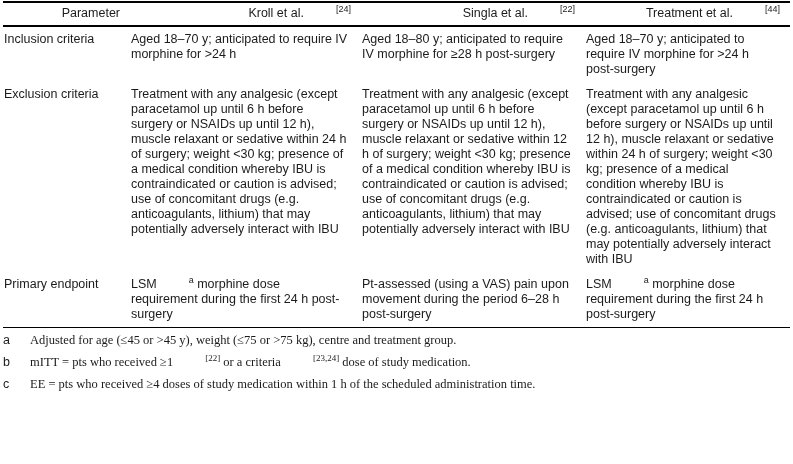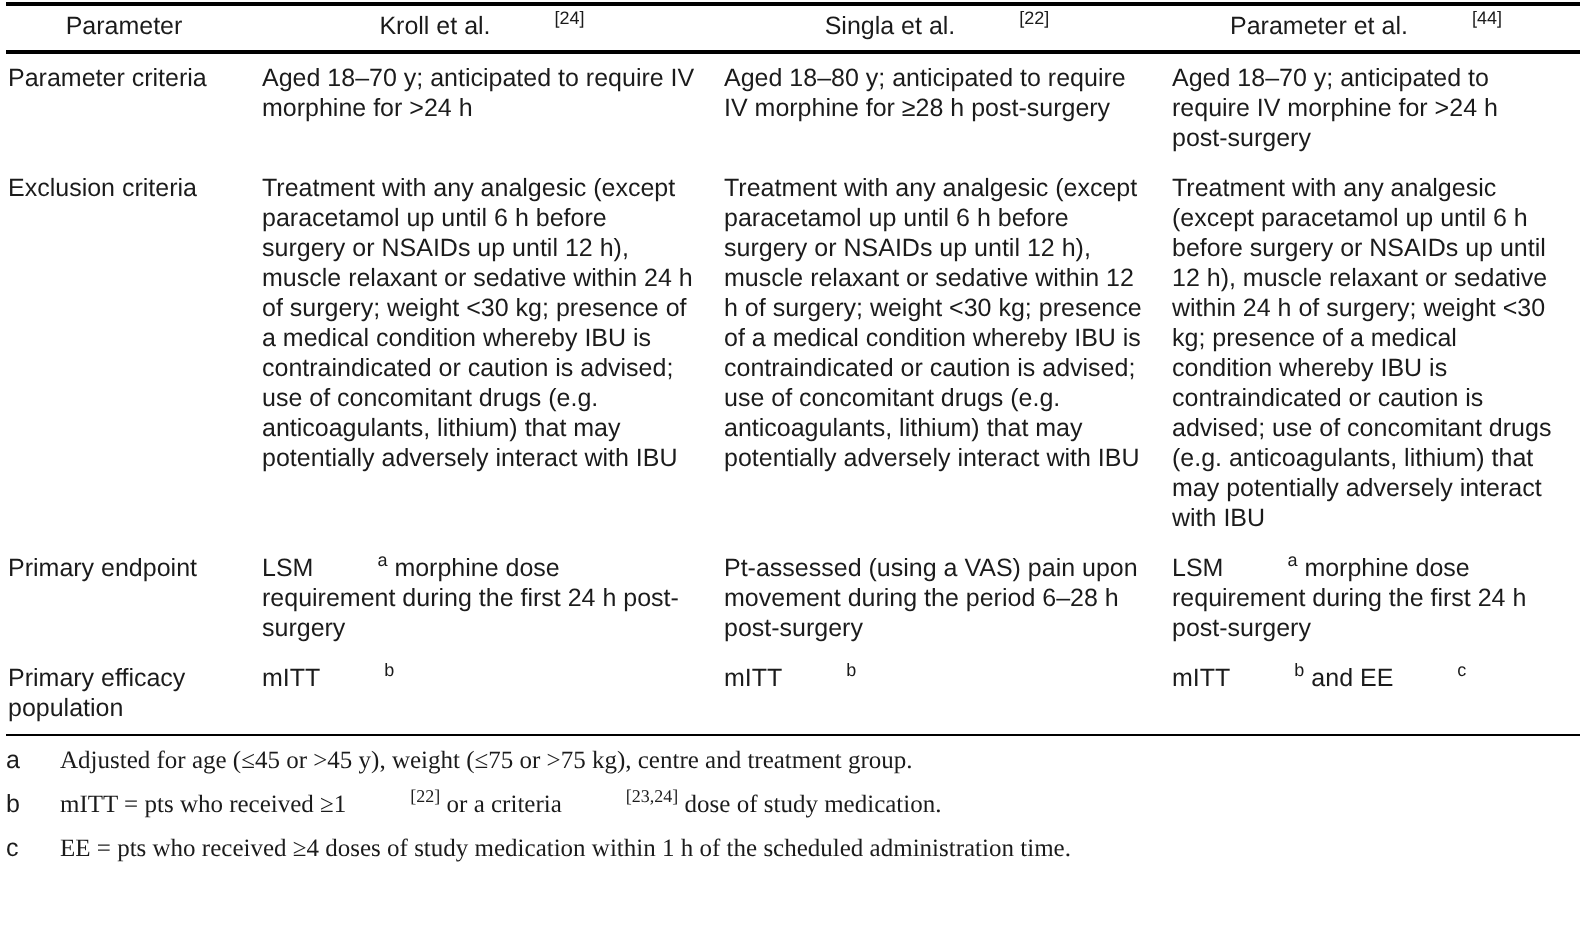--- a/index.html
+++ b/index.html
@@ -19,21 +19,21 @@
   table.study-table {
     width: 100%;
     border-collapse: collapse;
     border-top: 2px solid #000;
     border-bottom: 1.5px solid #000;
   }
   table.study-table col.c-param { width: 127px; }
   table.study-table col.c-kroll { width: 231px; }
   table.study-table col.c-singla { width: 224px; }
   thead th {
-    text-align: center;
+    text-align: right;
     font-weight: normal;
     font-size: 12.5px;
     line-height: 15px;
     padding: 3px 10px 4px 1px;
     border-bottom: 2px solid #000;
     vertical-align: top;
     white-space: nowrap;
   }
   tbody td {
     vertical-align: top;
@@ -63,47 +63,41 @@
       <col class="c-param">
         <col class="c-kroll">
         <col class="c-singla">
         <col class="c-south">
     </colgroup>
     <thead>
       <tr>
         <th>Parameter</th>
         <th><span>Kroll et al.</span><sup>[24]</sup></th>
         <th><span>Singla et al.</span><sup>[22]</sup></th>
-        <th><span>Parameter et al.</span><sup>[44]</sup></th>
+        <th><span>Treatment et al.</span><sup>[44]</sup></th>
       </tr>
     </thead>
     <tbody>
       <tr>
-        <td class="param">Parameter criteria</td>
+        <td class="param">Inclusion criteria</td>
         <td>Aged 18–70 y; anticipated to require IV morphine for &gt;24 h</td>
         <td>Aged 18–80 y; anticipated to require IV morphine for ≥28 h post-surgery</td>
         <td>Aged 18–70 y; anticipated to require IV morphine for &gt;24 h post-surgery</td>
       </tr>
       <tr>
         <td class="param">Exclusion criteria</td>
         <td>Treatment with any analgesic (except paracetamol up until 6 h before surgery or NSAIDs up until 12 h), muscle relaxant or sedative within 24 h of surgery; weight &lt;30 kg; presence of a medical condition whereby IBU is contraindicated or caution is advised; use of concomitant drugs (e.g. anticoagulants, lithium) that may potentially adversely interact with IBU</td>
         <td>Treatment with any analgesic (except paracetamol up until 6 h before surgery or NSAIDs up until 12 h), muscle relaxant or sedative within 12 h of surgery; weight &lt;30 kg; presence of a medical condition whereby IBU is contraindicated or caution is advised; use of concomitant drugs (e.g. anticoagulants, lithium) that may potentially adversely interact with IBU</td>
         <td>Treatment with any analgesic (except paracetamol up until 6 h before surgery or NSAIDs up until 12 h), muscle relaxant or sedative within 24 h of surgery; weight &lt;30 kg; presence of a medical condition whereby IBU is contraindicated or caution is advised; use of concomitant drugs (e.g. anticoagulants, lithium) that may potentially adversely interact with IBU</td>
       </tr>
       <tr>
         <td class="param">Primary endpoint</td>
         <td><span>LSM</span><sup>a</sup><span> morphine dose requirement during the first 24 h post-surgery</span></td>
         <td>Pt-assessed (using a VAS) pain upon movement during the period 6–28 h post-surgery</td>
         <td><span>LSM</span><sup>a</sup><span> morphine dose requirement during the first 24 h post-surgery</span></td>
-      </tr>
-      <tr>
-        <td class="param">Primary efficacy population</td>
-        <td><span>mITT</span><sup>b</sup></td>
-        <td><span>mITT</span><sup>b</sup></td>
-        <td><span>mITT</span><sup>b</sup><span> and EE</span><sup>c</sup></td>
       </tr>
     </tbody>
   </table>
 
   <div class="footnotes">
     <div class="footnote">
       <span class="fn-marker">a</span>
       <span class="fn-text">Adjusted for age (≤45 or &gt;45 y), weight (≤75 or &gt;75 kg), centre and treatment group.</span>
     </div>
     <div class="footnote">

